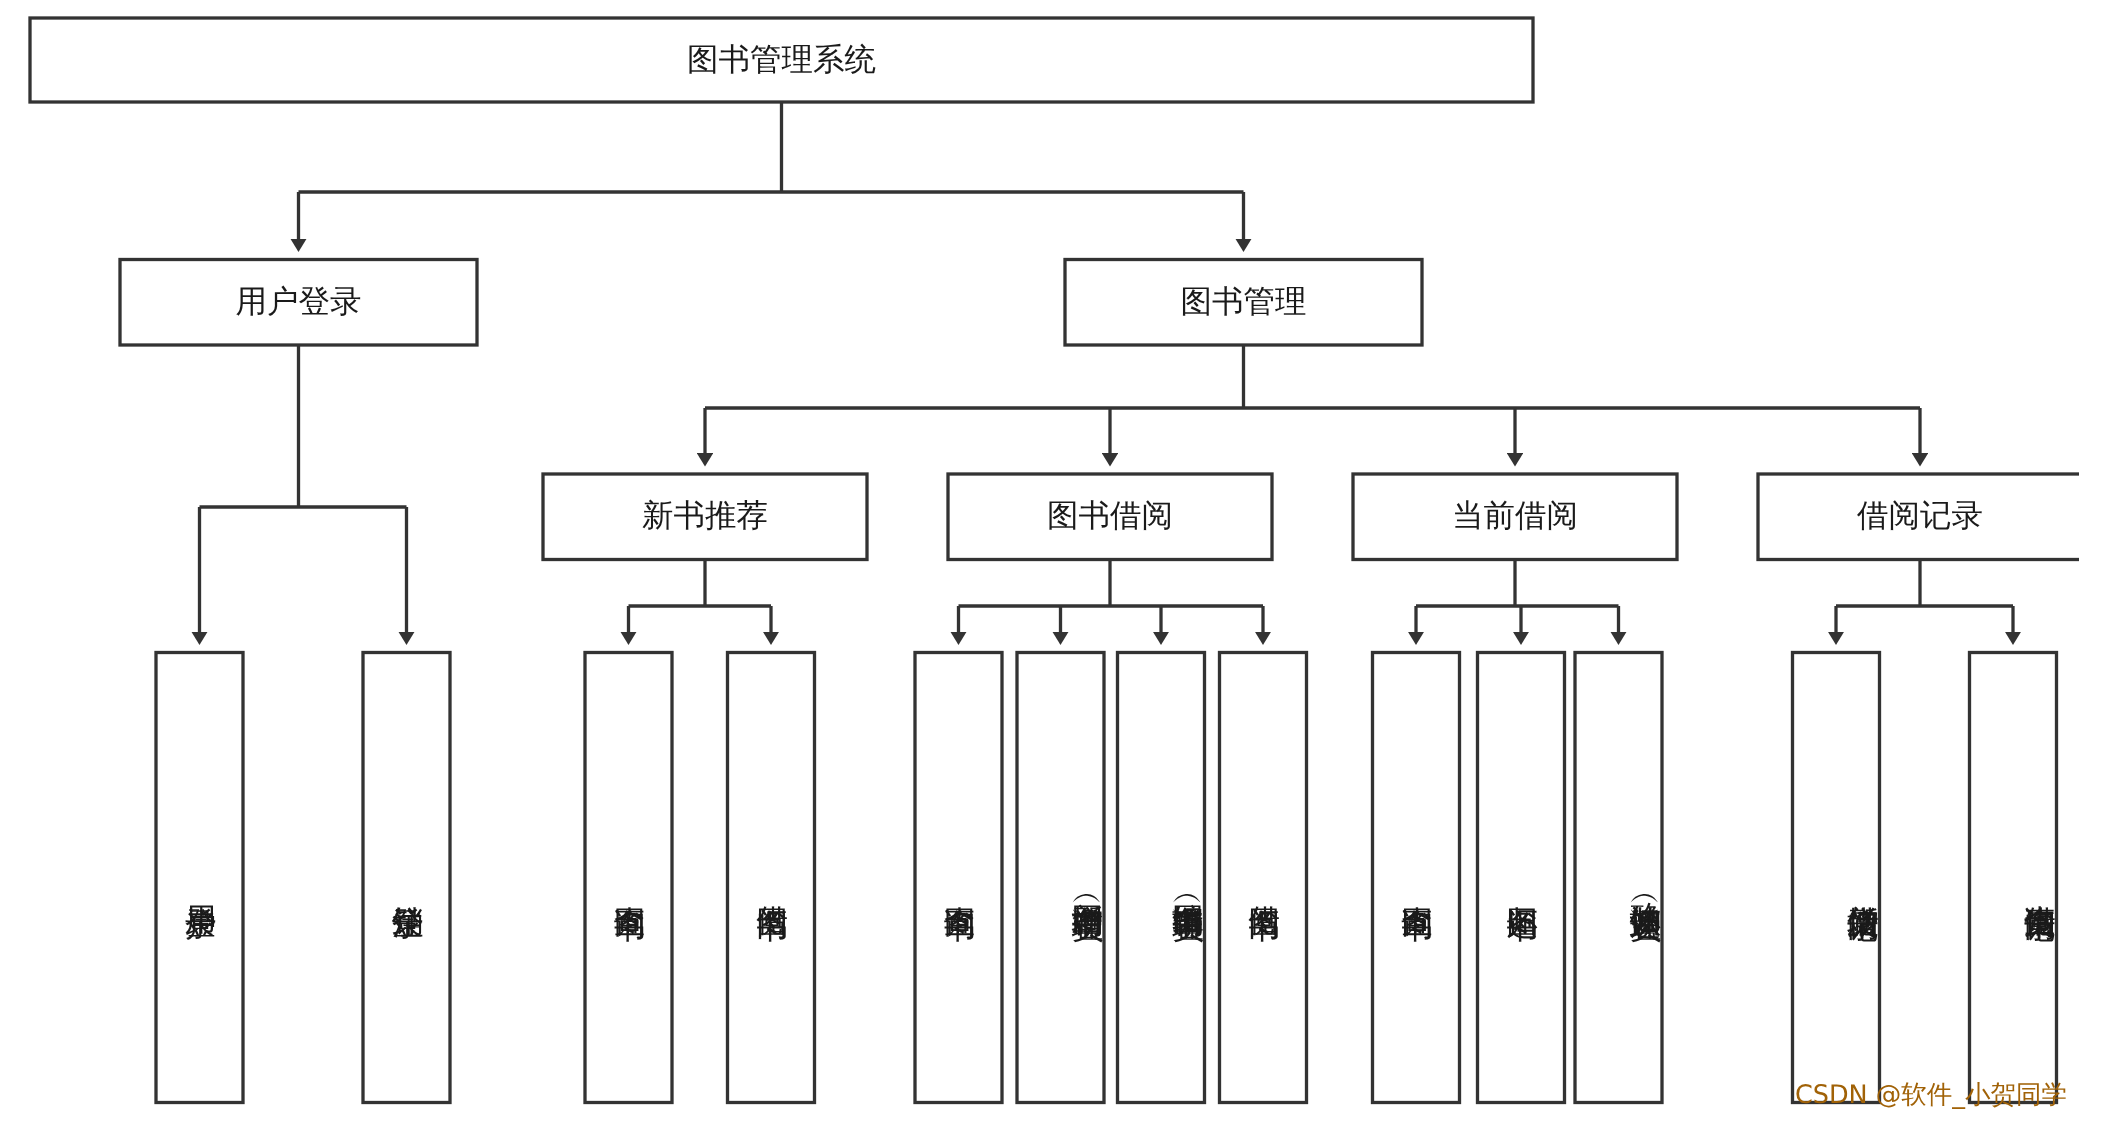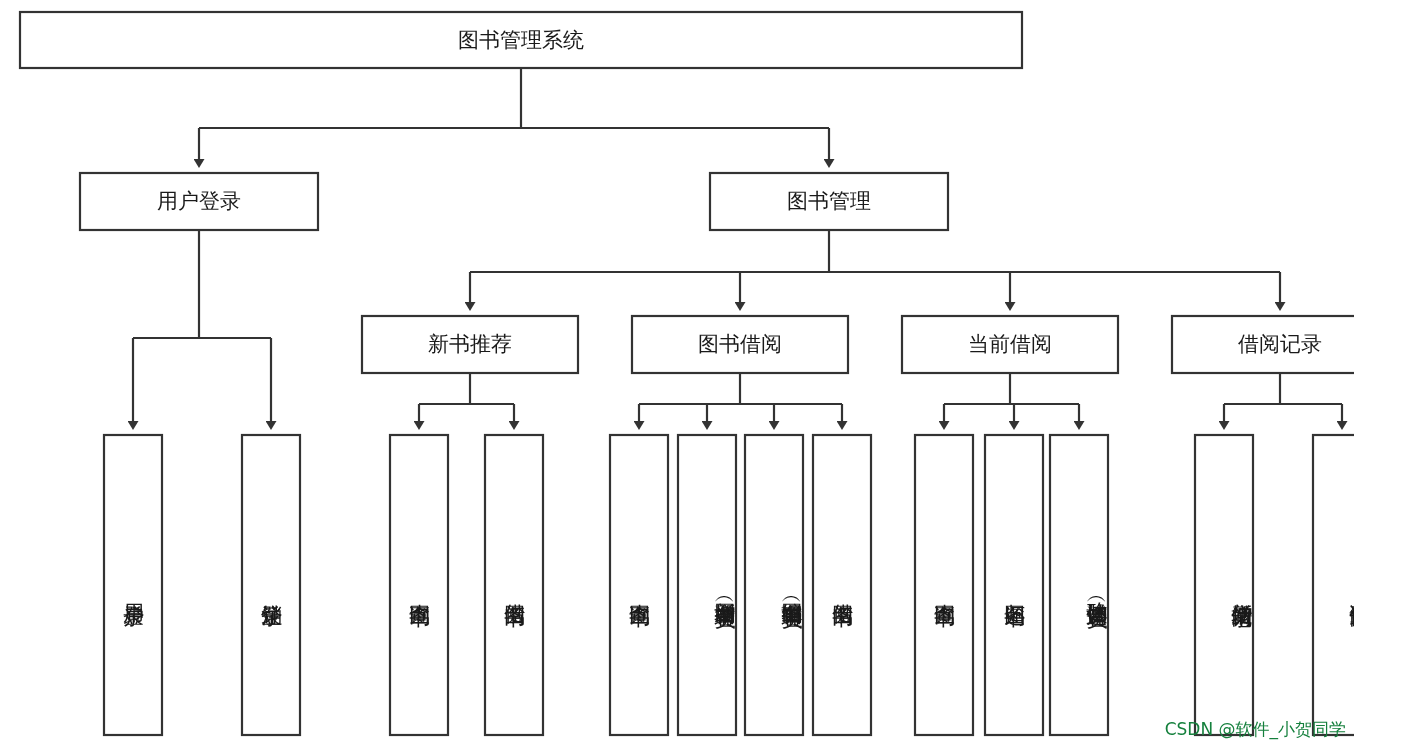--- a/index.html
+++ b/index.html
@@ -9,20 +9,21 @@
   }
   body {
     font-family: "DejaVu Sans", "Liberation Sans", sans-serif;
   }
   #canvas {
     position: relative;
     width: 1354px;
     height: 747px;
     background: #ffffff;
     overflow: hidden;
+    padding-left: 32px;
   }
   #diagram-svg {
     position: absolute;
     left: 0;
     top: 0;
     width: 1405px;
     height: 747px;
   }
   .node-box {
     fill: #ffffff;
@@ -55,21 +56,21 @@
     justify-content: center;
     white-space: nowrap;
     pointer-events: none;
   }
   #watermark {
     position: absolute;
     right: 8px;
     bottom: 6px;
     font-family: "DejaVu Sans", "Liberation Sans", sans-serif;
     font-size: 17px;
-    color: #15803d;
+    color: #a16207;
     white-space: nowrap;
   }
 </style>
 </head>
 <body>
 
 <div id="canvas">
 
   <svg id="diagram-svg" viewBox="0 0 1405 747">
     <defs>

